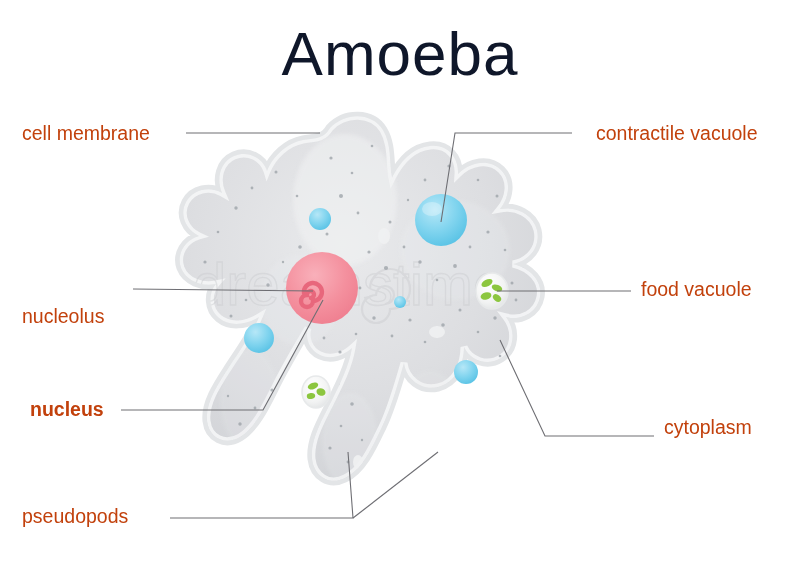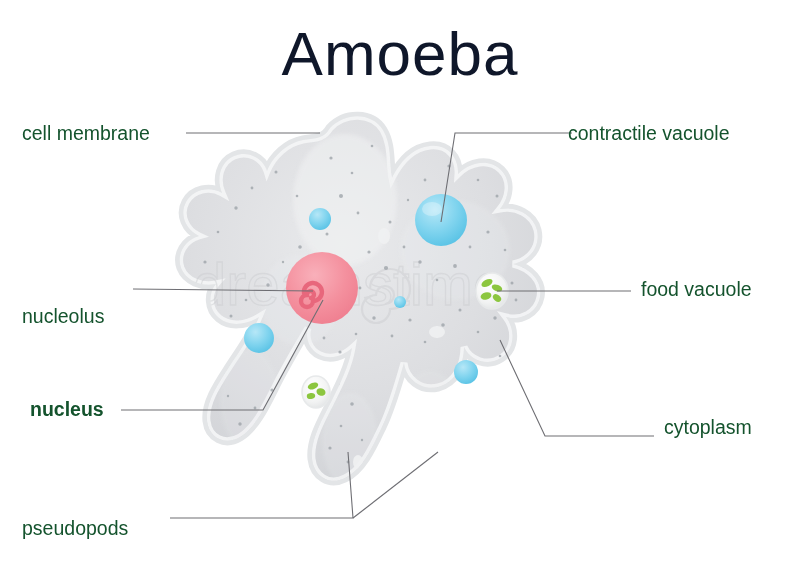--- a/index.html
+++ b/index.html
@@ -6,30 +6,30 @@
   body{width:800px;height:566px;position:relative;overflow:hidden;
        font-family:"Liberation Sans","DejaVu Sans",sans-serif;}
   #stage{position:absolute;left:0;top:0;width:800px;height:566px;}
   #stage svg{position:absolute;left:0;top:0;}
   .title{
     position:absolute;left:0;top:18px;width:800px;text-align:center;
     font-size:62px;color:#0f172a;letter-spacing:1px;font-weight:400;
     font-family:"Liberation Sans","DejaVu Sans",sans-serif;
   }
   .lbl{
-    position:absolute;color:#14532d;font-size:19.5px;white-space:nowrap;
+    position:absolute;color:#c2410c;font-size:19.5px;white-space:nowrap;
     font-family:"Liberation Sans","DejaVu Sans",sans-serif;font-weight:400;
   }
   .lbl-r{text-align:left;}
   .lbl-l{text-align:right;}
   #lbl-cell-membrane{left:22px;top:122px;}
   #lbl-nucleolus{left:22px;top:278px;margin-top:27px;}
   #lbl-nucleus{left:30px;top:398px;font-weight:bold;}
-  #lbl-pseudopods{left:22px;top:505px;margin-top:12px;}
-  #lbl-contractile-vacuole{left:568px;top:122px;}
+  #lbl-pseudopods{left:22px;top:505px;}
+  #lbl-contractile-vacuole{left:596px;top:122px;}
   #lbl-food-vacuole{left:641px;top:278px;text-align:center;}
   #lbl-cytoplasm{left:664px;top:416px;}
 </style>
 </head>
 <body>
 
 <div id="stage">
 
   <svg width="800" height="566" viewBox="0 0 800 566" xmlns="http://www.w3.org/2000/svg">
     <defs>

